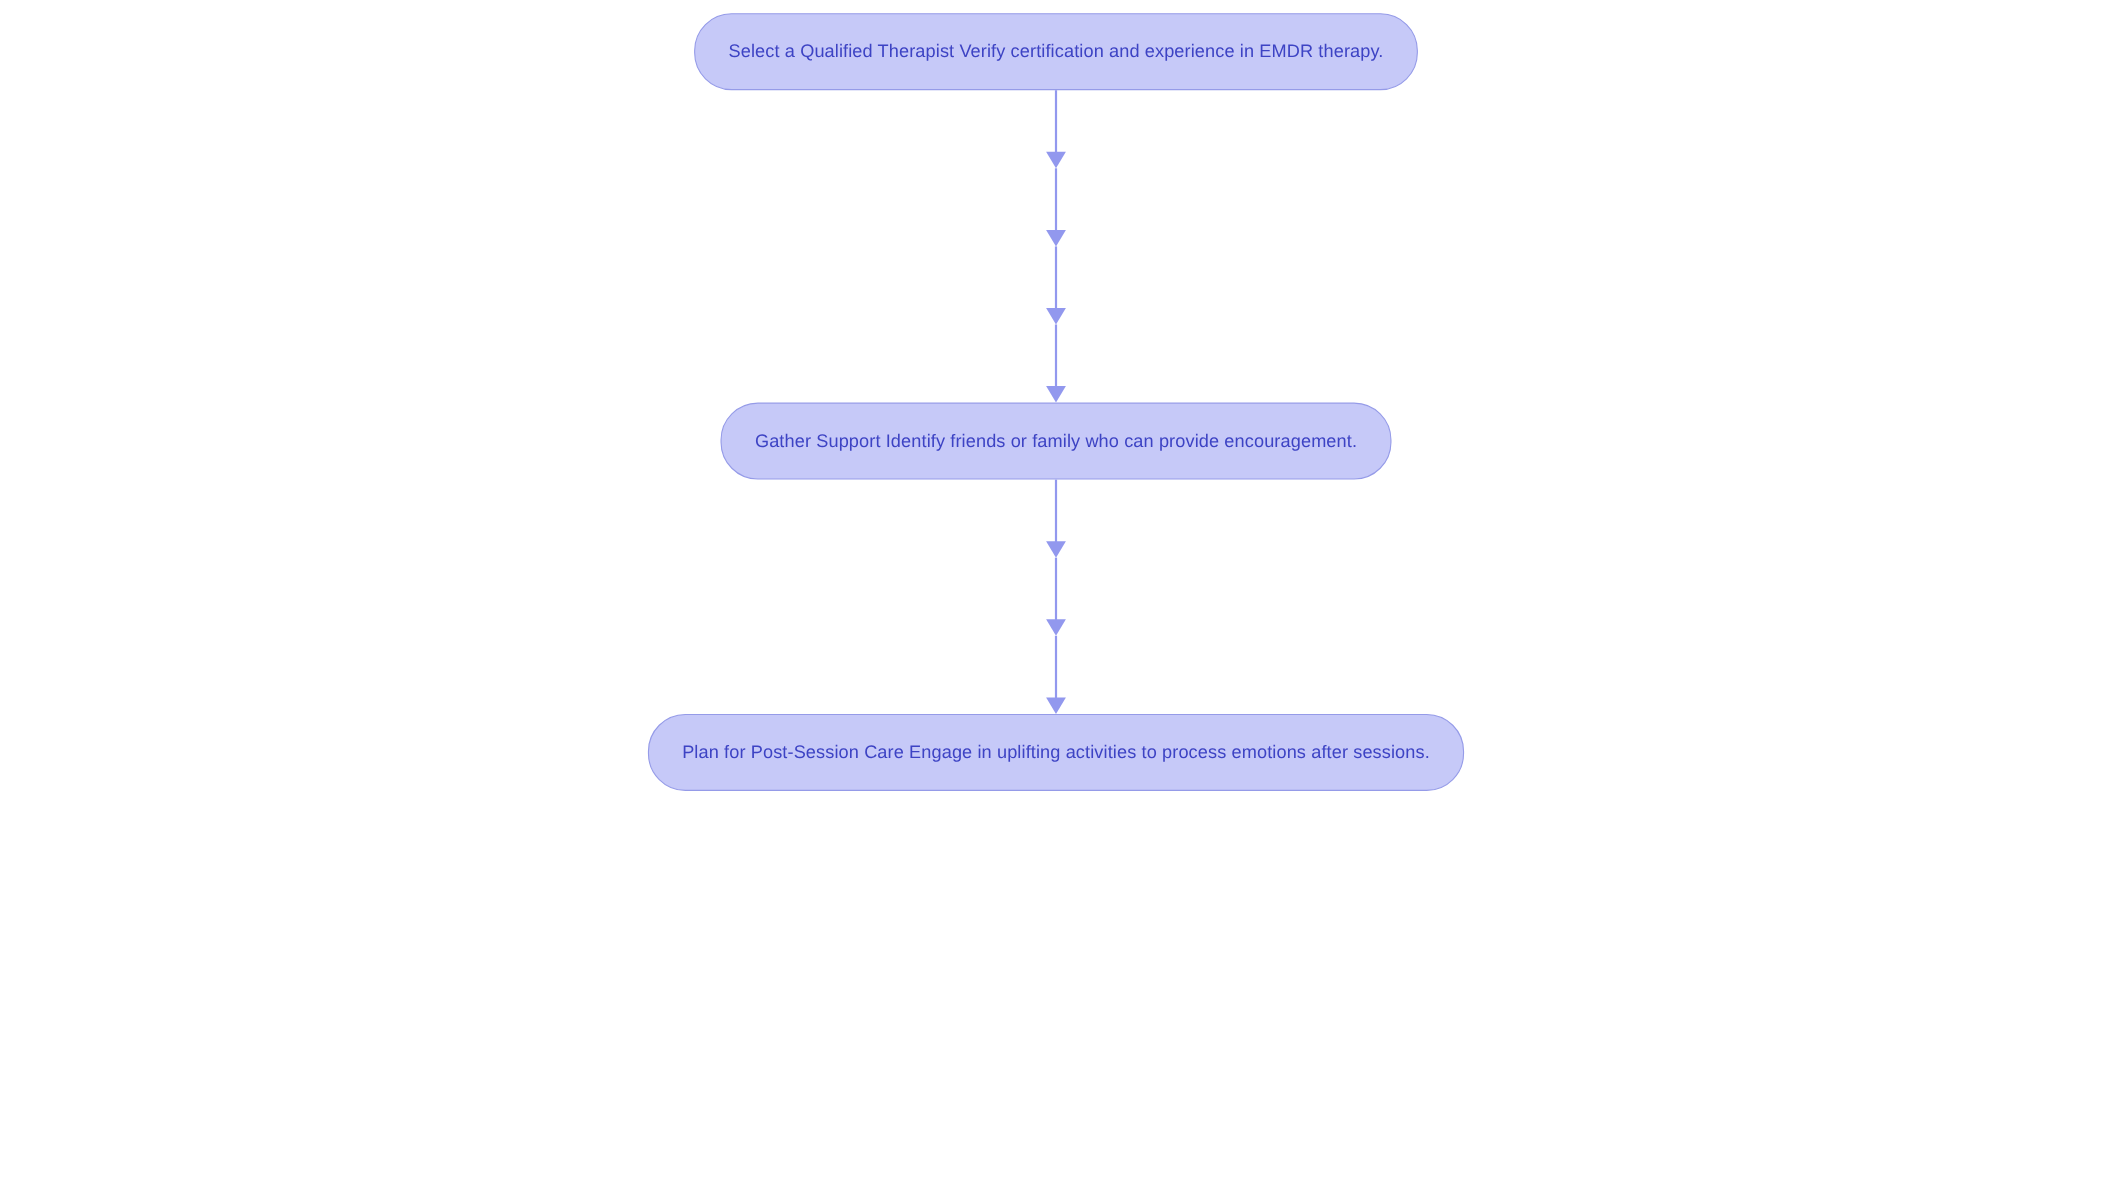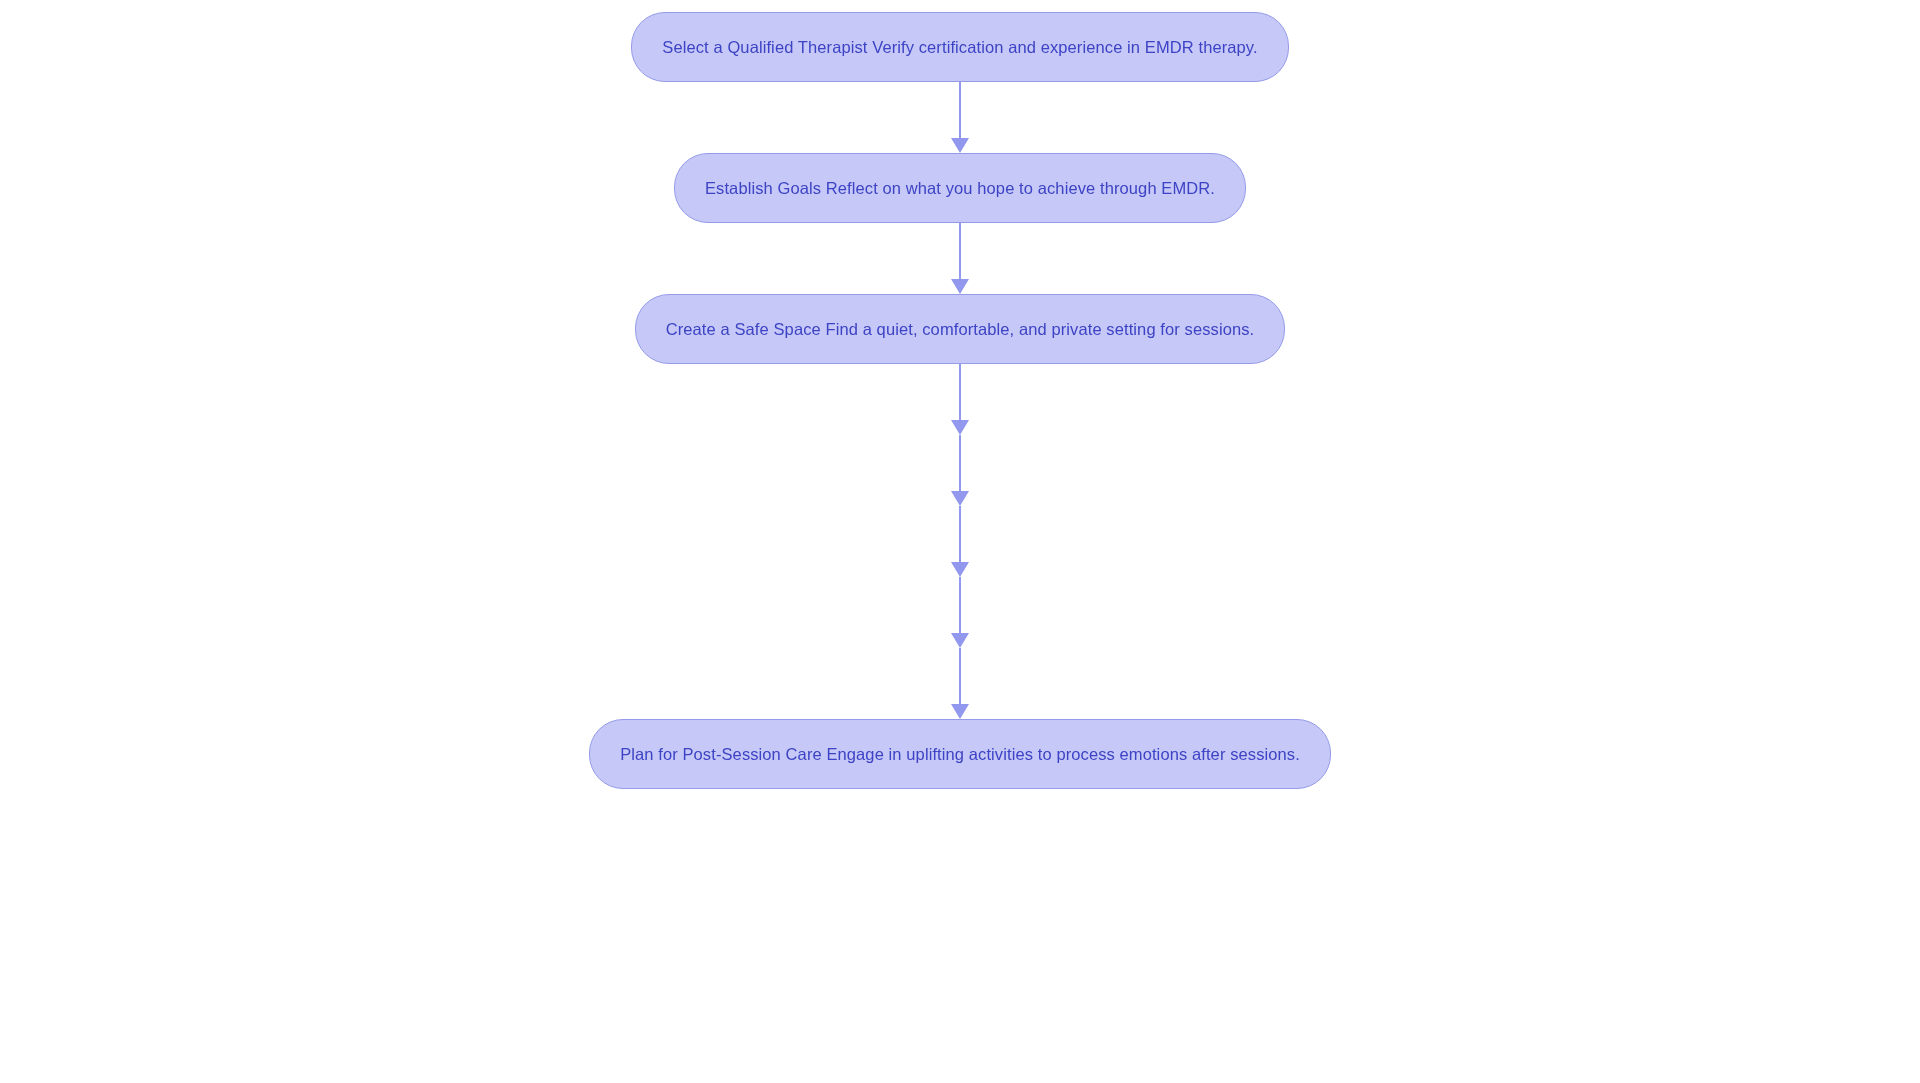--- a/index.html
+++ b/index.html
@@ -63,34 +63,33 @@
 </style>
 </head>
 <body style="background: rgb(255, 255, 255);">
 
 <div class="flow">
     <div class="node">Select a Qualified Therapist Verify certification and experience in EMDR therapy.</div>
     <div class="arrow">
       <div class="shaft"></div>
       <div class="head"></div>
     </div>
-    <div class="node">Establish Goals Reflect on what you hope to achieve through EMDR.</div>
-    <div class="arrow">
-      <div class="shaft"></div>
-      <div class="head"></div>
-    </div>
-    <div class="node">Create a Safe Space Find a quiet, comfortable, and private setting for sessions.</div>
     <div class="arrow">
       <div class="shaft"></div>
       <div class="head"></div>
     </div>
     <div class="arrow">
       <div class="shaft"></div>
       <div class="head"></div>
     </div>
+    <div class="arrow">
+      <div class="shaft"></div>
+      <div class="head"></div>
+    </div>
+    <div class="node">Gather Support Identify friends or family who can provide encouragement.</div>
     <div class="arrow">
       <div class="shaft"></div>
       <div class="head"></div>
     </div>
     <div class="arrow">
       <div class="shaft"></div>
       <div class="head"></div>
     </div>
     <div class="arrow">
       <div class="shaft"></div>

